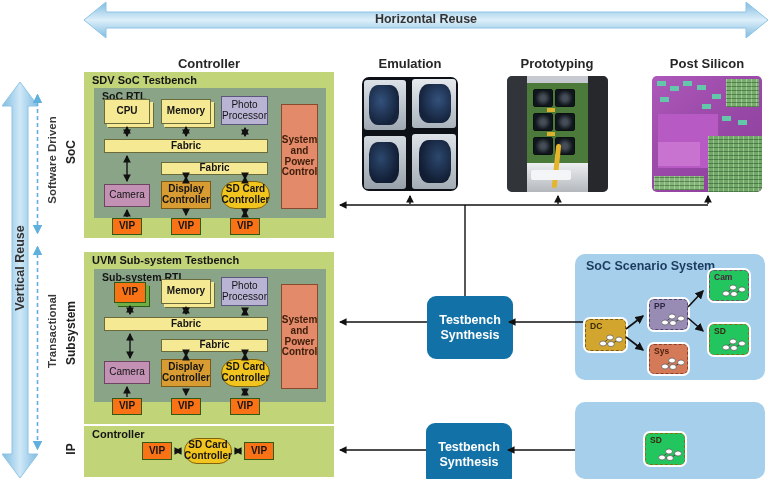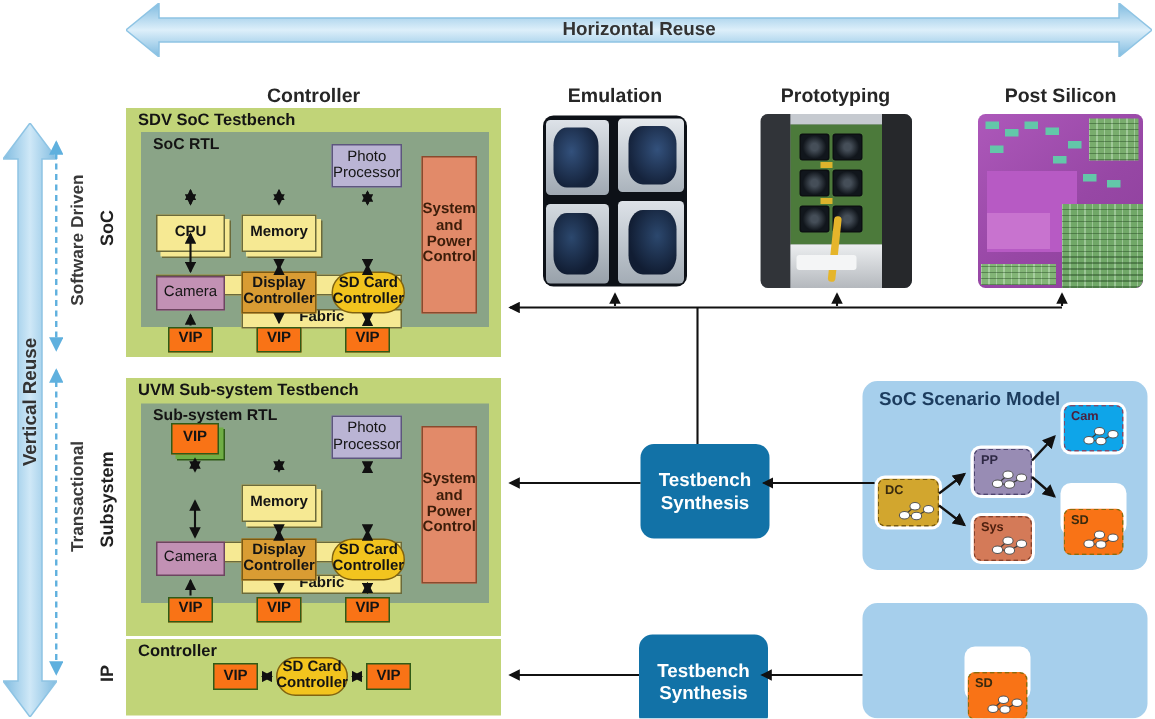--- a/index.html
+++ b/index.html
@@ -8,21 +8,21 @@
   .abs{position:absolute;box-sizing:border-box;}
   .vlabel{position:absolute;transform:translate(-50%,-50%) rotate(-90deg);white-space:nowrap;}
   .hdr{position:absolute;transform:translateX(-50%);font-size:13px;font-weight:bold;color:#262626;white-space:nowrap;}
   .panel{background:#c1d478;z-index:0;}
   .rtl{background:#8aa487;z-index:1;}
   .ptitle{position:absolute;font-size:11px;font-weight:bold;color:#141414;z-index:2;white-space:nowrap;}
   .rtitle{position:absolute;font-size:10.5px;font-weight:bold;color:#141414;z-index:2;white-space:nowrap;}
   .block{position:absolute;box-sizing:border-box;display:flex;align-items:center;justify-content:center;
          text-align:center;font-size:10px;line-height:1.06;color:#141414;border:1px solid #55513a;
          padding:1px;z-index:2;}
-  .yellow{background:#f6e993;--bg:#f6e993;--bd:#6b6a3a;border-color:#6b6a3a;margin-top:44px;}
+  .yellow{background:#f6e993;--bg:#f6e993;--bd:#6b6a3a;border-color:#6b6a3a;}
   .lavender{background:#bab4d4;border-color:#5d567e;}
   .mauve{background:#c291b4;border-color:#6d4560;}
   .orangeb{background:#d99c33;border-color:#7a5a14;font-weight:bold;}
   .goldb{background:#f2c41e;border-color:#806310;font-weight:bold;border-radius:14px;}
   .salmon{background:#e28a69;border-color:#8a4a2e;color:#3d1d0a;font-weight:bold;}
   .vip{background:#f97316;--bg:#6fae45;--bd:#2f5b17;border-color:#2f5b17;font-weight:bold;}
   .stacked{box-shadow:3px 3px 0 0 var(--bg),4px 4px 0 0 var(--bd);}
   .bold{font-weight:bold;}
   .photo{position:absolute;overflow:hidden;border-radius:7px;z-index:1;}
   .pd{position:absolute;}
@@ -34,23 +34,23 @@
   .scn-title{position:absolute;font-size:12.5px;font-weight:bold;color:#1c3c5e;z-index:2;white-space:nowrap;}
   .node{position:absolute;background:#fff;border-radius:7px;padding:2px;z-index:2;}
   .node-in{width:100%;height:100%;box-sizing:border-box;border-radius:5px;border:1.4px dashed #7a5c10;position:relative;}
   .node-lbl{position:absolute;left:4px;top:1px;font-size:8.5px;font-weight:bold;color:#3a2a0e;}
   .node-glyph{position:absolute;right:1px;bottom:1px;}
   .n-dc .node-in{background:#d2a62e;border-color:#7a5c10;}
   .n-pp .node-in{background:#988cb4;border-color:#4e4570;}
   .n-pp .node-lbl{color:#2e2844;}
   .n-sys .node-in{background:#d47a58;border-color:#87412a;}
   .n-sys .node-lbl{color:#4d1f0e;}
-  .n-cam .node-in{background:#0ea5e9;border-color:#7c4a6b;}
+  .n-cam .node-in{background:#22c55e;border-color:#7c4a6b;}
   .n-cam .node-lbl{color:#4d1f3c;}
-  .n-sd .node-in{background:#f97316;border-color:#8a6c0c;margin-top:15px;}
+  .n-sd .node-in{background:#22c55e;border-color:#8a6c0c;}
   svg.overlay{position:absolute;left:0;top:0;z-index:3;pointer-events:none;}
   .reuse-txt{position:absolute;font-size:12.5px;font-weight:bold;color:#333;text-align:center;z-index:2;}
   .soft-lbl{font-size:11.5px;font-weight:bold;color:#3a3a3a;}
   .row-lbl{font-size:12px;font-weight:bold;color:#222;}
 </style>
 </head>
 <body>
 
 <div id="canvas">
 
@@ -178,21 +178,21 @@
     <div class="pd" style="left:60px;top:18px;width:9px;height:5px;background:#63c7a9;"></div>
     <div class="pd" style="left:50px;top:28px;width:9px;height:5px;background:#63c7a9;"></div>
     <div class="pd" style="left:70px;top:40px;width:9px;height:5px;background:#63c7a9;"></div>
     <div class="pd" style="left:86px;top:44px;width:9px;height:5px;background:#63c7a9;"></div>
   </div>
 
   <div class="ts" style="left:427px;top:296px;width:78px;height:55px;">Testbench Synthesis</div>
   <div class="ts" style="left:426px;top:423px;width:78px;height:55px;">Testbench Synthesis</div>
 
   <div class="scn-panel" style="left:575px;top:254px;width:190px;height:126px;"></div>
-  <div class="scn-title" style="left:586px;top:259px;">SoC Scenario Model</div>
+  <div class="scn-title" style="left:586px;top:259px;">SoC Scenario System</div>
 
   <div class="node n-pp" style="left:647px;top:297px;width:39px;height:31px;">
     <div class="node-in">
         <span class="node-lbl">PP</span>
       <svg class="node-glyph" width="26" height="17" viewBox="0 0 26 17">
         <g stroke="#3a3a3a" stroke-width="0.8">
             <line x1="5" y1="11.5" x2="12" y2="5.5"></line>
             <line x1="5" y1="11.5" x2="13" y2="12"></line>
             <line x1="13" y1="12" x2="21" y2="7.5"></line>
           </g>

